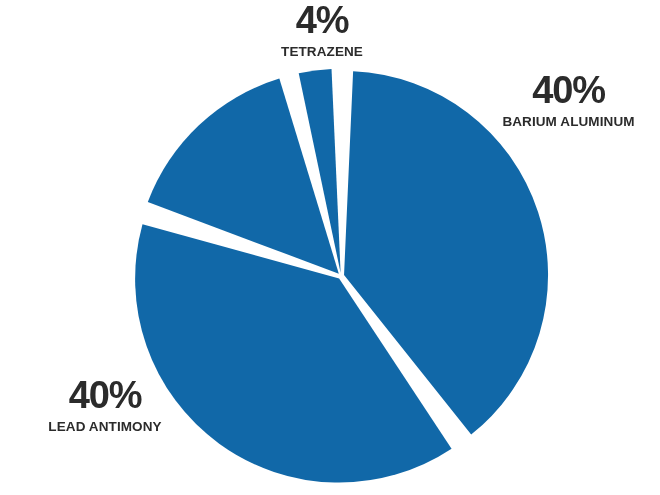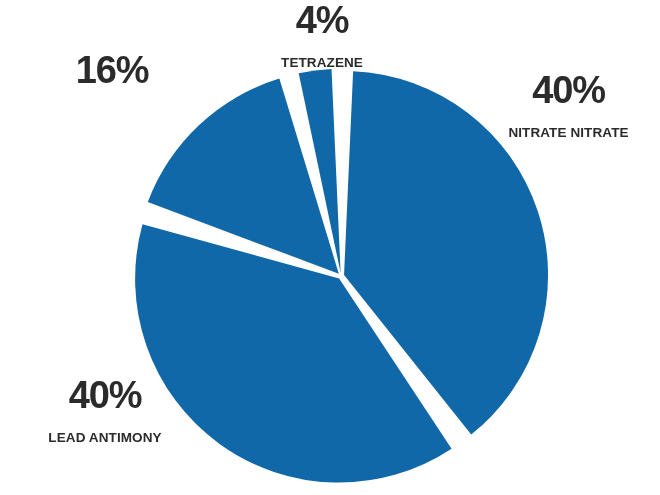--- a/index.html
+++ b/index.html
@@ -43,21 +43,21 @@
     letter-spacing: -1.2px;
     line-height: 0.98;
     white-space: nowrap;
   }
   .label .name {
     display: block;
     font-size: 13.5px;
     font-weight: 700;
     letter-spacing: 0.1px;
     line-height: 1.16;
-    margin-top: 16px;
+    margin-top: 5px;
     white-space: pre-line;
   }
 
   
   #label-tetrazene {
     left: 237px;
     top: 2px;
     width: 170px;
   }
   #label-petn {
@@ -95,26 +95,25 @@
         <path d="M 340.60 272.83 L 298.71 73.17 A 204 204 0 0 1 331.52 69.03 Z" fill="#1168a8"></path>
       </g>
   </svg>
 
   <div class="label" id="label-tetrazene">
     <span class="pct">4%</span>
     <span class="name">TETRAZENE</span>
   </div>
 
   <div class="label" id="label-petn">
-    <span class="pct">16%</span>
   </div>
 
   <div class="label" id="label-barium">
     <span class="pct">40%</span>
-    <span class="name">NITRATE NITRATE</span>
+    <span class="name">BARIUM ALUMINUM</span>
   </div>
 
   <div class="label" id="label-lead">
     <span class="pct">40%</span>
     <span class="name">LEAD ANTIMONY</span>
   </div>
 
 </div>
 
 </body></html>

